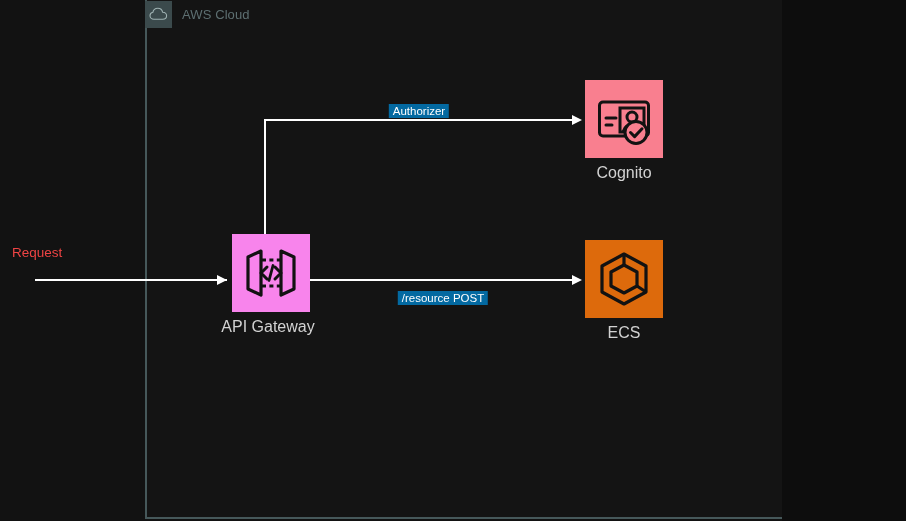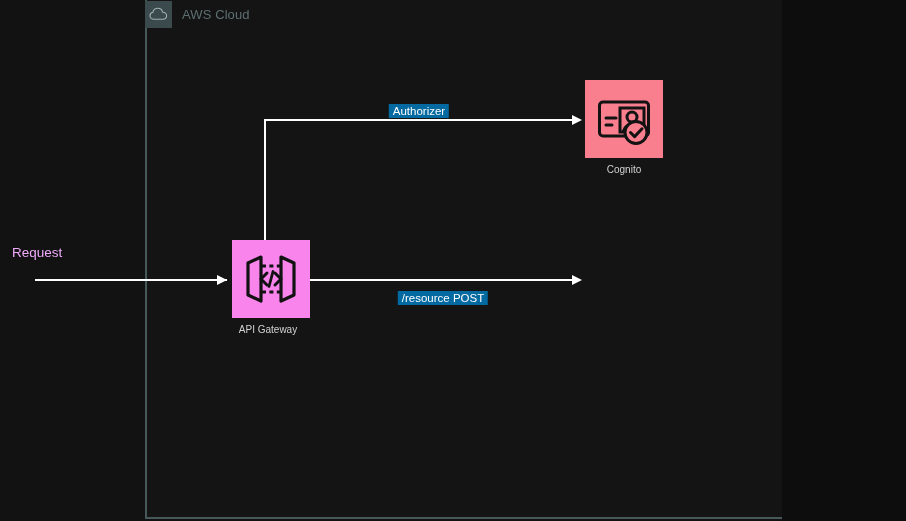--- a/index.html
+++ b/index.html
@@ -64,25 +64,25 @@
     display: flex;
     align-items: center;
     justify-content: center;
   }
   .node-label {
     position: absolute;
     left: 50%;
     transform: translateX(-50%);
     top: 84px;
     color: #d2d2d2;
-    font-size: 10px;
-    white-space: nowrap;
-  }
-
-  #node-api-gateway { left: 226px; top: 240px; padding-left: 6px; }
+    font-size: 16px;
+    white-space: nowrap;
+  }
+
+  #node-api-gateway { left: 226px; top: 234px; padding-left: 6px; }
   #node-cognito     { left: 585px; top: 80px;  }
   #node-ecs         { left: 585px; top: 240px; }
 
   
   .edge-line {
     position: absolute;
     background: #ffffff;
   }
   .edge-h { height: 1.6px; }
   .edge-v { width: 1.6px; }
@@ -104,21 +104,21 @@
     padding: 1px 4px;
     white-space: nowrap;
     transform: translateX(-50%);
   }
 
   
   #request-label {
     position: absolute;
     left: 12px;
     top: 245px;
-    color: #f0abfc;
+    color: #ef4444;
     font-size: 13.5px;
     white-space: nowrap;
   }
 
   
   #edge-request-line {
     left: 35px;
     top: 279px;
     width: 192px;
   }
@@ -230,14 +230,28 @@
         <line x1="12" y1="29" x2="22" y2="29" stroke="#121212" stroke-width="3" stroke-linecap="round"></line>
         <line x1="12" y1="36" x2="18" y2="36" stroke="#121212" stroke-width="3" stroke-linecap="round"></line>
 
         <circle cx="42" cy="43.5" r="11" fill="#f97f8f" stroke="#121212" stroke-width="3"></circle>
         <path d="M36.5 43.5 L40.6 47.6 L48 39.8" fill="none" stroke="#121212" stroke-width="3" stroke-linecap="round" stroke-linejoin="round"></path>
       </svg>
     </div>
     <div class="node-label">Cognito</div>
   </div>
 
+  <div class="node" id="node-ecs">
+    <div class="node-box" style="background:#dd6a0c;">
+      <svg width="58" height="58" viewBox="0 0 58 58" aria-hidden="true">
+
+        <path d="M29 4 L51 16 L51 42 L29 54 L7 42 L7 16 Z" fill="none" stroke="#121212" stroke-width="3.2" stroke-linejoin="round"></path>
+
+        <path d="M29 15 L42 22 L42 36 L29 43 L16 36 L16 22 Z" fill="none" stroke="#121212" stroke-width="3.2" stroke-linejoin="round"></path>
+
+        <line x1="29" y1="4" x2="29" y2="15" stroke="#121212" stroke-width="3.2"></line>
+        <line x1="42" y1="36" x2="51" y2="42" stroke="#121212" stroke-width="3.2"></line>
+      </svg>
+    </div>
+    <div class="node-label">ECS</div>
+  </div>
 
 </div>
 
 </body></html>

